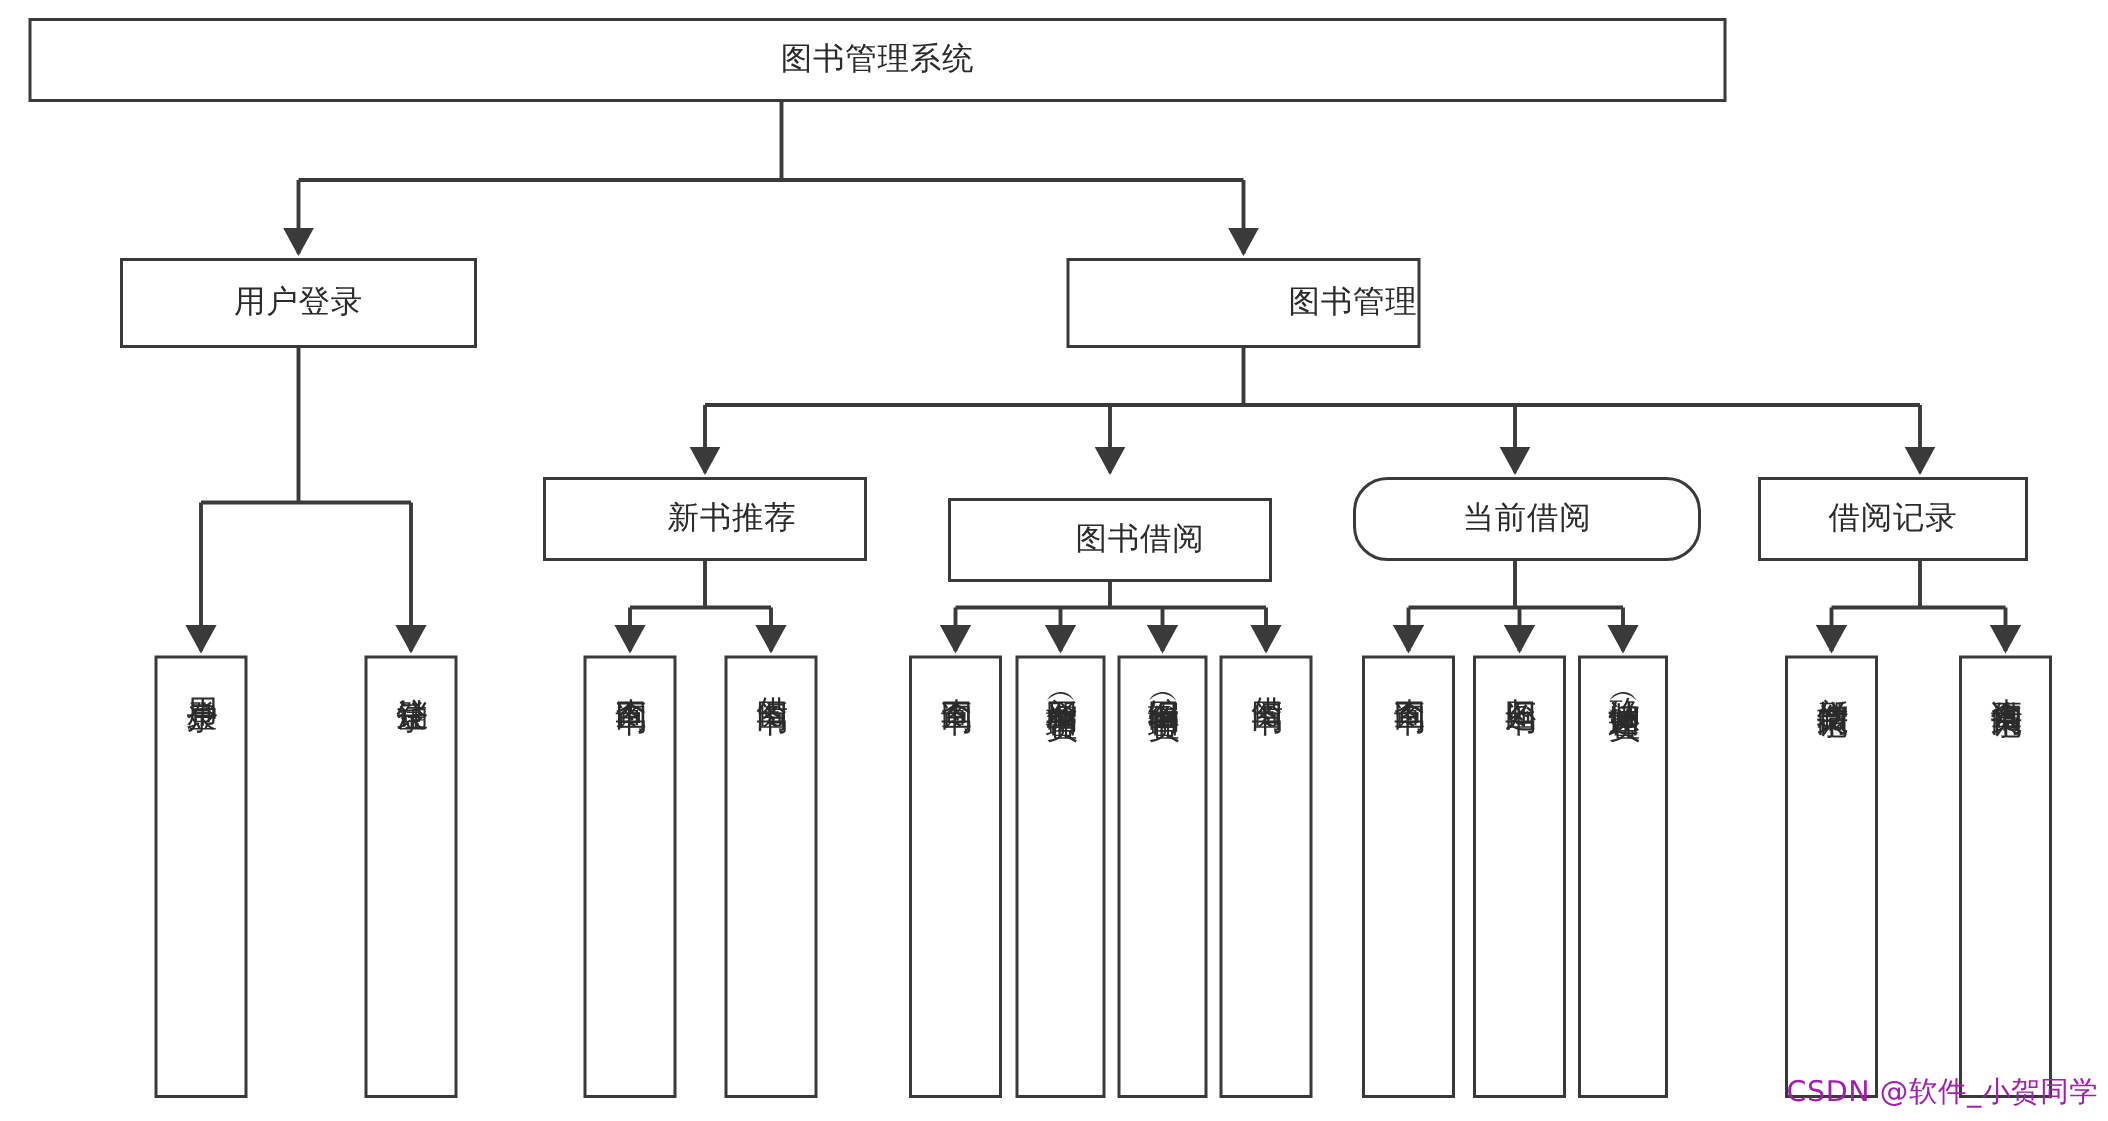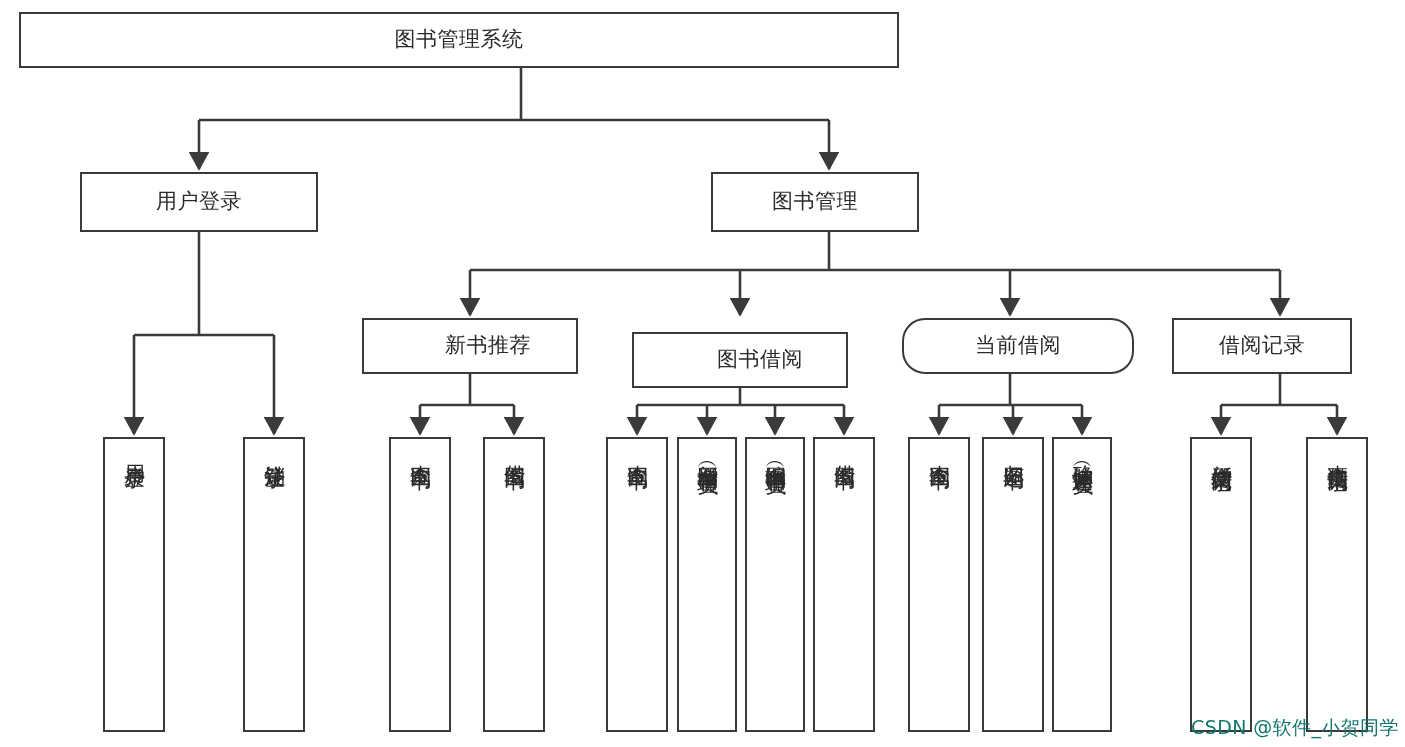--- a/index.html
+++ b/index.html
@@ -53,21 +53,21 @@
     line-height: 1.32;
     letter-spacing: 1.5px;
     white-space: nowrap;
     text-align: left;
   }
   #watermark {
     position: absolute;
     left: 1191px;
     top: 715px;
     font-size: 19px;
-    color: #0f766e;
+    color: #a21caf;
     letter-spacing: 0.4px;
     white-space: nowrap;
     z-index: 5;
     pointer-events: none;
     font-family: "DejaVu Sans", "Liberation Sans", sans-serif;
   }
 </style>
 </head>
 <body>
 
@@ -109,29 +109,29 @@
         <path d="M 939 405 L 939 434" marker-end="url(#arrow)"></path>
         <path d="M 1013 405 L 1013 434" marker-end="url(#arrow)"></path>
         <path d="M 1082 405 L 1082 434" marker-end="url(#arrow)"></path>
         <path d="M 1280 374 L 1280 405"></path>
         <path d="M 1221 405 L 1337 405"></path>
         <path d="M 1221 405 L 1221 434" marker-end="url(#arrow)"></path>
         <path d="M 1337 405 L 1337 434" marker-end="url(#arrow)"></path>
       </g>
   </svg>
 
-  <div class="node h-node" id="node-root" style="left: 19px; top: 12px; width: 880px; height: 56px;">
+  <div class="node h-node" id="node-root" style="left: 19px; top: 12px; width: 1132px; height: 56px;">
     <span>图书管理系统</span>
   </div>
 
   <div id="level1-container">
       <div class="node h-node" style="left: 80px; top: 172px; width: 238px; height: 60px;">
         <span>用户登录</span>
       </div>
-      <div class="node h-node" style="left: 711px; top: 172px; width: 208px; height: 60px;">
+      <div class="node h-node" style="left: 711px; top: 172px; width: 236px; height: 60px; justify-content: flex-end;">
         <span>图书管理</span>
       </div>
     </div>
   <div id="level2-container">
       <div class="node h-node" style="left: 362px; top: 318px; width: 216px; height: 56px; padding-left: 36px;">
         <span>新书推荐</span>
       </div>
       <div class="node h-node" style="left: 632px; top: 332px; width: 216px; height: 56px; padding-left: 40px;">
         <span>图书借阅</span>
       </div>

